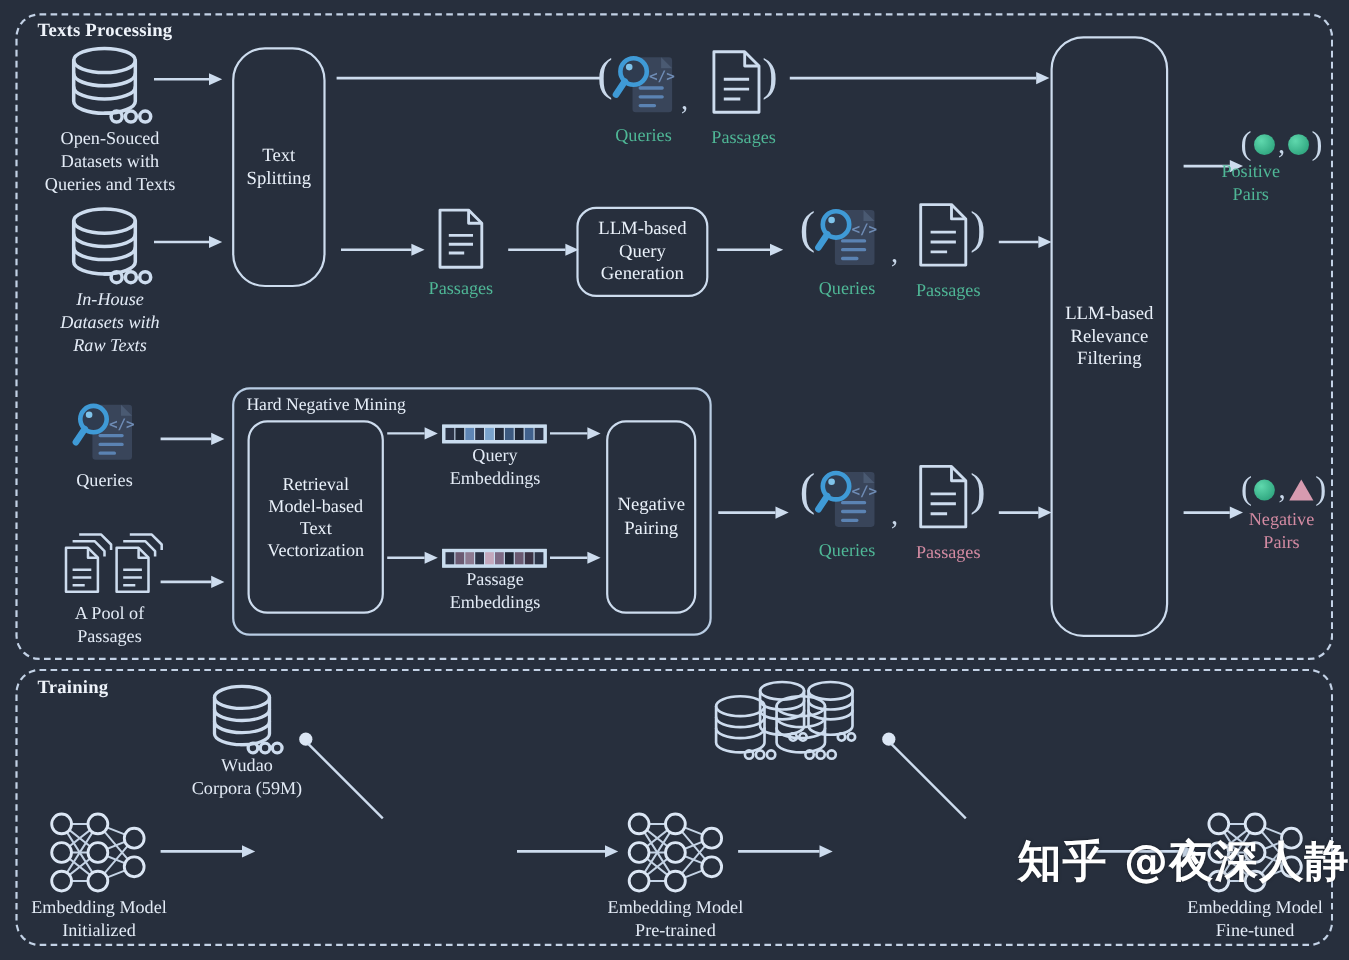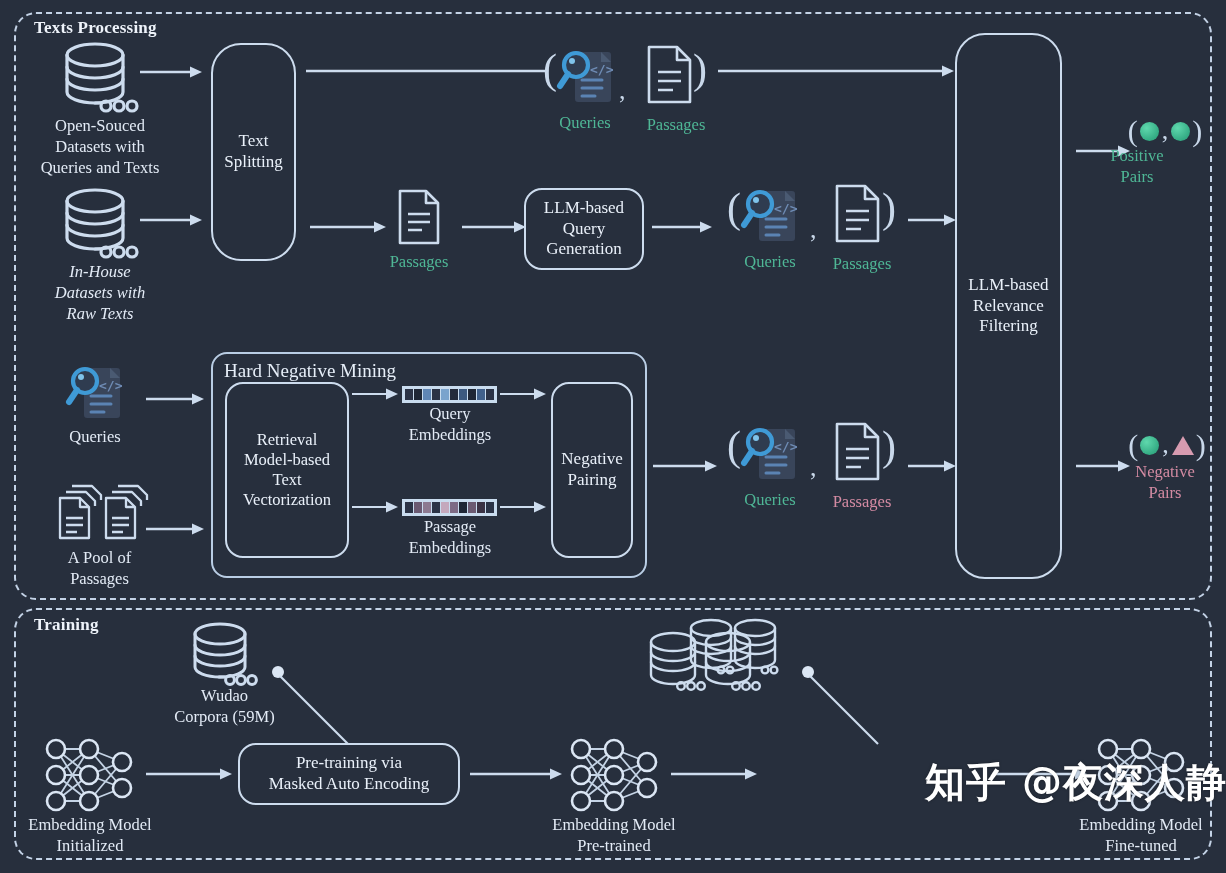--- a/index.html
+++ b/index.html
@@ -43,21 +43,21 @@
     padding: 4px 6px;
   }
   .rbox.pill { border-radius: 30px; }
   .group-box {
     position: absolute;
     border: 2px solid #b9cde4;
     border-radius: 16px;
   }
   .group-label {
     position: absolute;
-    font-size: 19px;
+    font-size: 16px;
     color: #e6eef8;
     white-space: nowrap;
   }
 
   
   .lbl {
     position: absolute;
     text-align: center;
     font-size: 16.5px;
     line-height: 1.26;
@@ -643,22 +643,20 @@
 
   <div class="arrow" style="left:146px; top:766px;">
     <svg width="90" height="16">
         <g stroke="#cddcee" stroke-width="2.4" fill="none">
           <path d="M0 8 H74"></path>
         </g>
         <path d="M74 2.5 L86 8 L74 13.5 Z" fill="#cddcee"></path>
       </svg>
   </div>
 
-  <div class="rbox" style="left:238px; top:743px; width:222px; height:62px; white-space:pre-line;">Pre-training via
-Masked Auto Encoding</div>
 
   <div class="arrow" style="left:470px; top:766px;">
     <svg width="96" height="16">
         <g stroke="#cddcee" stroke-width="2.4" fill="none">
           <path d="M0 8 H80"></path>
         </g>
         <path d="M80 2.5 L92 8 L80 13.5 Z" fill="#cddcee"></path>
       </svg>
   </div>
 

